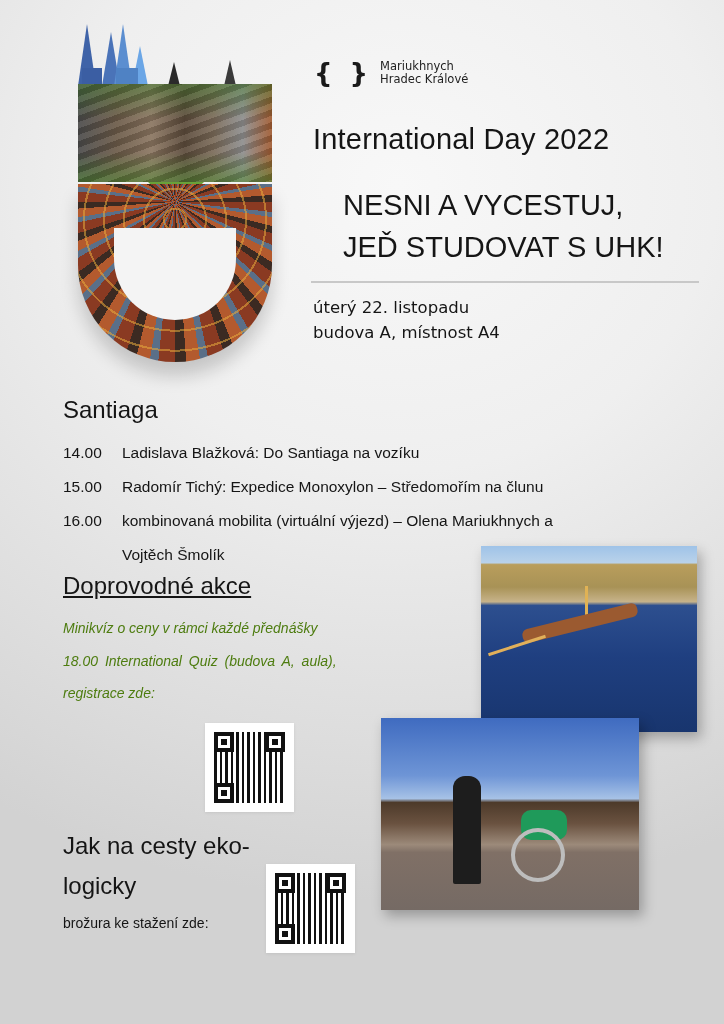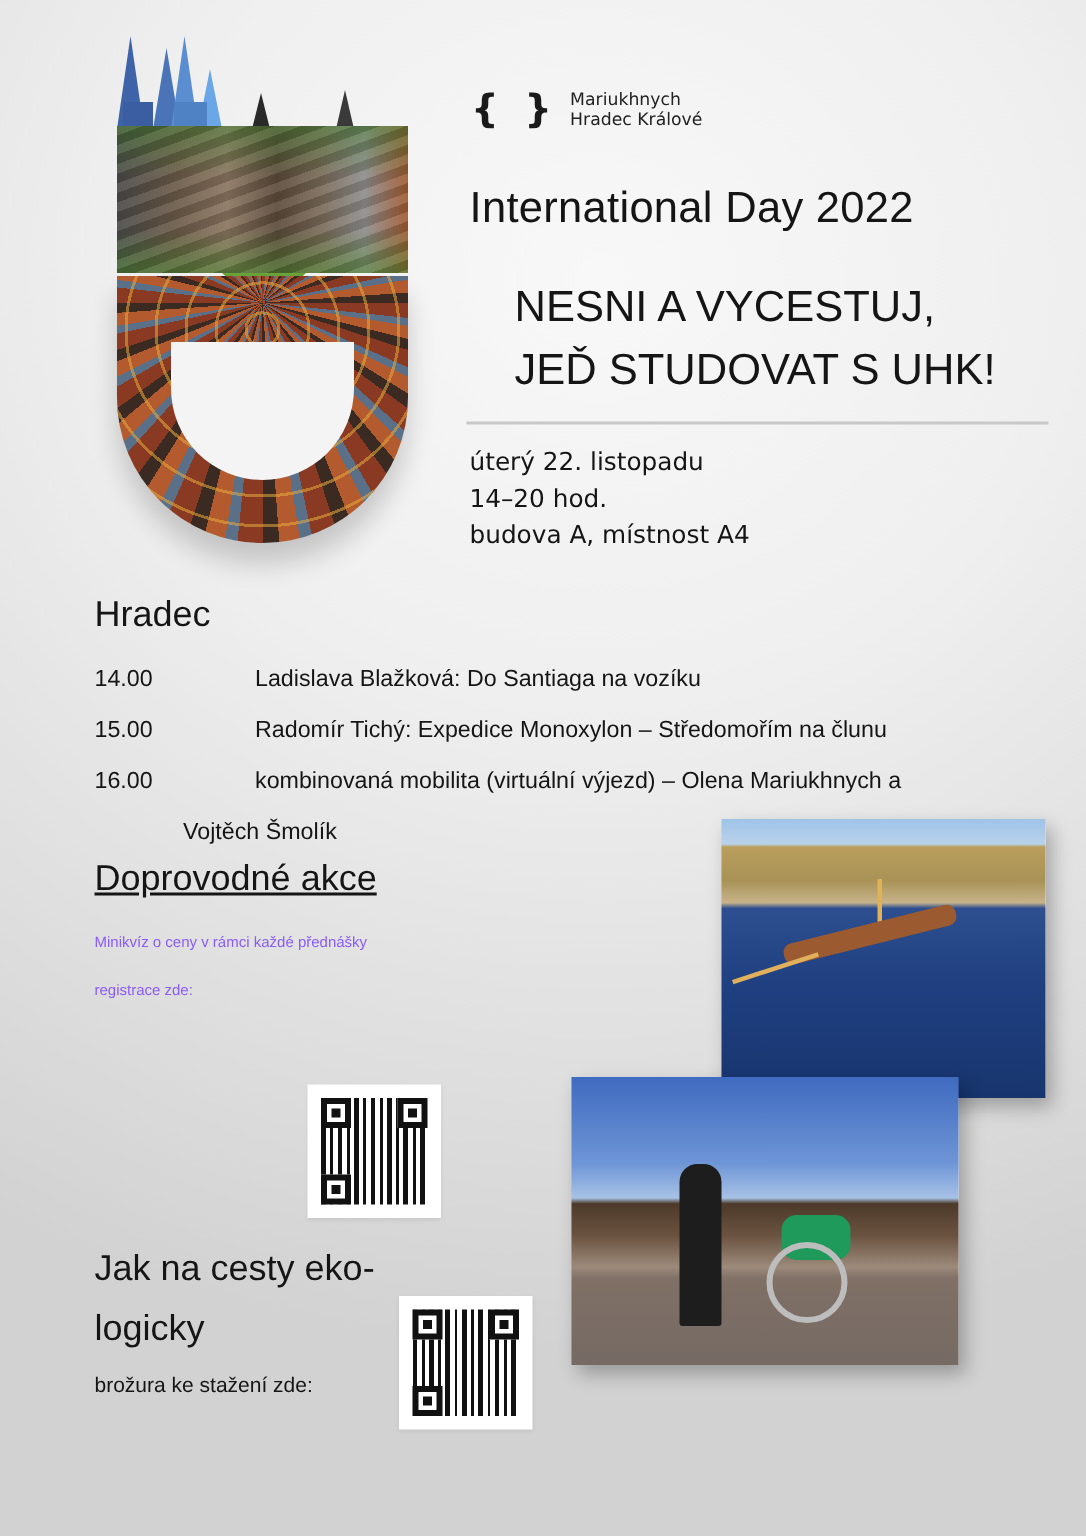--- a/index.html
+++ b/index.html
@@ -66,26 +66,26 @@
   .uni-name { font-size: 11.5px; line-height: 13px; color: #222; }
 
   .title { left: 313px; top: 123px; font-size: 29px; font-family: Liberation Sans, sans-serif; color: #151515; letter-spacing: 0.2px; }
   .slogan { left: 313px; top: 184px; font-size: 29px; line-height: 42px; font-family: "Liberation Sans", sans-serif; color: #151515; margin-left: 30px; }
   .divider { left: 311px; top: 281px; width: 388px; height: 2px; background: #c8c8c8; }
   .when { left: 313px; top: 296px; font-size: 16.5px; line-height: 24.5px; font-family: "DejaVu Sans", sans-serif; color: #151515; }
 
   .h2 { font-family: "Liberation Sans", sans-serif; font-size: 24px; color: #151515; }
   .program-title { left: 63px; top: 396px; }
   .program-list { left: 63px; top: 436px; font-family: "Liberation Sans", sans-serif; font-size: 15.5px; color: #151515; }
-  .prog-row { display: flex; height: 34px; align-items: center; gap: 48px; }
+  .prog-row { display: flex; height: 34px; align-items: center; }
   .prog-time { width: 59px; }
   .prog-cont { padding-left: 59px; }
 
   .acc-title { left: 63px; top: 572px; text-decoration: underline; }
-  .acc-list { left: 63px; top: 612px; font-family: "Liberation Sans", sans-serif; font-size: 10px; color: #8b5cf6; }
+  .acc-list { left: 63px; top: 612px; font-family: "Liberation Sans", sans-serif; font-size: 14px; color: #4d7c0f; font-style: italic; }
   .acc-row { height: 32.5px; display: flex; align-items: center; }
   .acc-row.spaced { word-spacing: 3px; }
 
   .qr {
     position: absolute; background: #fff; padding: 9px;
     box-shadow: 0 1px 3px rgba(0,0,0,0.08);
   }
   .qr1 { left: 205px; top: 723px; width: 89px; height: 89px; }
   .qr2 { left: 266px; top: 864px; width: 89px; height: 89px; }
   .qr-grid { width: 100%; height: 100%; position: relative;
@@ -146,44 +146,44 @@
 
 <div class="abs slogan">
   <div>NESNI A VYCESTUJ,</div>
   <div>JEĎ STUDOVAT S UHK!</div>
 </div>
 
 <div class="abs divider"></div>
 
 <div class="abs when">
   <div>úterý 22. listopadu</div>
-  <div>14–20 hod.</div>
   <div>budova A, místnost A4</div>
 </div>
 
-<div class="abs h2 program-title">Hradec</div>
+<div class="abs h2 program-title">Santiaga</div>
 <div class="abs program-list">
   <div class="prog-row">
     <span class="prog-time">14.00</span>
     <span>Ladislava Blažková: Do Santiaga na vozíku</span>
   </div>
   <div class="prog-row">
     <span class="prog-time">15.00</span>
     <span>Radomír Tichý: Expedice Monoxylon – Středomořím na člunu</span>
   </div>
   <div class="prog-row">
     <span class="prog-time">16.00</span>
     <span>kombinovaná mobilita (virtuální výjezd) – Olena Mariukhnych a</span>
   </div>
   <div class="prog-row prog-cont">Vojtěch Šmolík</div>
 </div>
 
 <div class="abs h2 acc-title">Doprovodné akce</div>
 <div class="abs acc-list">
   <div class="acc-row">Minikvíz o ceny v rámci každé přednášky</div>
+  <div class="acc-row spaced">18.00 International Quiz (budova A, aula),</div>
   <div class="acc-row">registrace zde:</div>
 </div>
 
 <div class="qr qr1">
   <div class="qr-grid">
     <div class="finder f-tl"></div>
     <div class="finder f-tr"></div>
     <div class="finder f-bl"></div>
   </div>
 </div>

